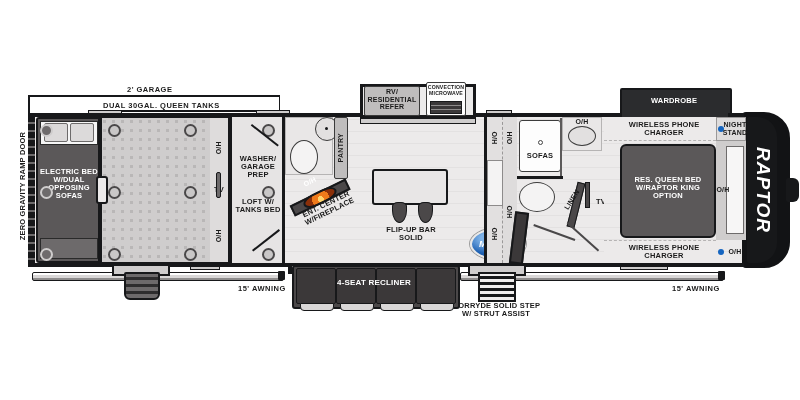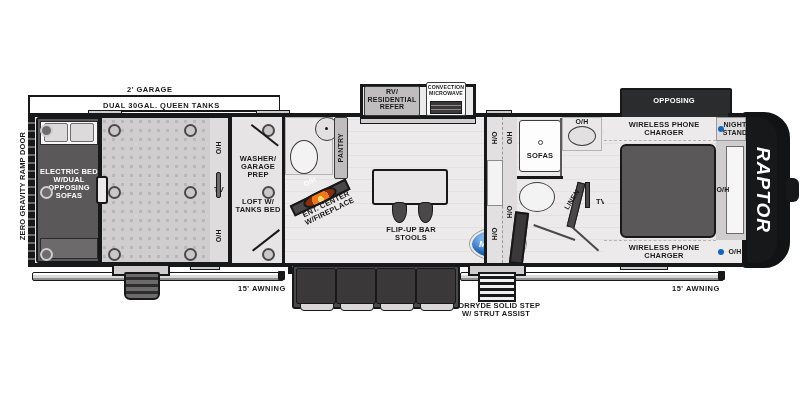--- a/index.html
+++ b/index.html
@@ -211,21 +211,21 @@
               background:repeating-linear-gradient(0deg,#3a3839 0 3px,#8d8b8b 3px 4px);
               border:1px solid #17181a;"></div>
   <div class="abs" style="left:360px;top:118px;width:116px;height:6px;background:#cfcdcd;border:1.5px solid #17181a;"></div>
 
   <div class="abs slablt" style="left:372px;top:169px;width:76px;height:36px;"></div>
   <div class="abs" style="left:392px;top:202px;width:15px;height:21px;background:#4b4849;
               border:1.5px solid #17181a;border-radius:40% 40% 50% 50%/20% 20% 60% 60%;"></div>
   <div class="abs" style="left:418px;top:202px;width:15px;height:21px;background:#4b4849;
               border:1.5px solid #17181a;border-radius:40% 40% 50% 50%/20% 20% 60% 60%;"></div>
   <div class="lbl" style="left:373px;top:226px;width:76px;font-size:7.5px;">FLIP-UP BAR
-STOOLS</div>
+SOLID</div>
 
   <div class="badge" style="left:470px;top:228px;">
     <i>MORryde</i>
   </div>
 
   <div class="abs wall" style="left:484px;top:114px;width:3px;height:152px;"></div>
   <div class="abs" style="left:487px;top:117px;width:16px;height:146px;background:#e2e0e0;
               border-right:1.5px dashed #9a9898;"></div>
   <div class="lbl rot90" style="left:479px;top:134px;width:32px;font-size:7px;">H/O</div>
   <div class="abs" style="left:487px;top:160px;width:16px;height:46px;background:#f4f3f3;border:1.5px solid #8d8b8b;"></div>
@@ -256,35 +256,38 @@
 
   <div class="abs" style="left:512px;top:212px;width:14px;height:52px;background:#3b3839;
               border:2px solid #17181a;transform:rotate(7deg);"></div>
   <div class="doorthin" style="left:534px;top:224px;width:44px;height:2px;transform:rotate(20deg);"></div>
   <div class="doorthin" style="left:568px;top:222px;width:42px;height:2px;transform:rotate(42deg);"></div>
 
   <div class="abs" style="left:604px;top:117px;width:138px;height:146px;
               background:repeating-linear-gradient(0deg,#eceaea 0 11px,#e3e1e1 11px 12px);"></div>
 
   <div class="slideout" style="left:620px;top:88px;width:108px;height:28px;"></div>
-  <div class="lbl dark" style="left:620px;top:97px;width:108px;font-size:7.5px;">OPPOSING</div>
+  <div class="lbl dark" style="left:620px;top:97px;width:108px;font-size:7.5px;">WARDROBE</div>
 
   <div class="abs" style="left:604px;top:117px;width:112px;height:24px;background:#eceaea;border-bottom:1px dashed #b6b4b4;"></div>
   <div class="lbl" style="left:612px;top:121px;width:104px;font-size:7.5px;">WIRELESS PHONE
 CHARGER</div>
   <div class="abs" style="left:604px;top:240px;width:112px;height:24px;background:#eceaea;border-top:1px dashed #b6b4b4;"></div>
   <div class="lbl" style="left:612px;top:244px;width:104px;font-size:7.5px;">WIRELESS PHONE
 CHARGER</div>
 
   <div class="abs" style="left:716px;top:117px;width:30px;height:24px;background:#dedcdc;border:1.5px solid #9a9898;"></div>
   <div class="bluedot" style="left:718px;top:126px;"></div>
   <div class="lbl" style="left:722px;top:121px;width:26px;font-size:7px;">NIGHT
 STAND</div>
 
   <div class="abs slab" style="left:620px;top:144px;width:96px;height:94px;border-radius:6px;"></div>
+  <div class="lbl dark" style="left:620px;top:176px;width:96px;font-size:7.5px;">RES. QUEEN BED
+W/RAPTOR KING
+OPTION</div>
 
   <div class="abs" style="left:716px;top:141px;width:30px;height:99px;background:#cfcdcd;"></div>
   <div class="abs" style="left:726px;top:146px;width:18px;height:88px;background:#f7f6f6;border:1.5px solid #6d6b6b;"></div>
   <div class="lbl" style="left:712px;top:186px;width:22px;font-size:7px;">O/H</div>
 
   <div class="bluedot" style="left:718px;top:249px;"></div>
   <div class="lbl" style="left:724px;top:248px;width:22px;font-size:7px;">O/H</div>
 
   <div class="abs" style="left:28px;top:263px;width:262px;height:4px;background:#17181a;"></div>
   <div class="abs" style="left:288px;top:263px;width:4px;height:10px;background:#17181a;"></div>
@@ -306,20 +309,21 @@
 
   <div class="steps" style="left:478px;top:272px;width:34px;height:26px;"></div>
   <div class="lbl" style="left:438px;top:302px;width:116px;font-size:7.5px;">MORRYDE SOLID STEP
 W/ STRUT ASSIST</div>
 
   <div class="recliner" style="left:292px;top:265px;width:164px;height:40px;"></div>
   <div class="recseat" style="left:296px;top:268px;width:38px;height:34px;"></div>
   <div class="recseat" style="left:336px;top:268px;width:38px;height:34px;"></div>
   <div class="recseat" style="left:376px;top:268px;width:38px;height:34px;"></div>
   <div class="recseat" style="left:416px;top:268px;width:38px;height:34px;"></div>
+  <div class="lbl dark" style="left:292px;top:279px;width:164px;font-size:8px;">4-SEAT RECLINER</div>
   <div class="recfoot" style="left:300px;top:303px;width:32px;height:6px;"></div>
   <div class="recfoot" style="left:340px;top:303px;width:32px;height:6px;"></div>
   <div class="recfoot" style="left:380px;top:303px;width:32px;height:6px;"></div>
   <div class="recfoot" style="left:420px;top:303px;width:32px;height:6px;"></div>
 
   <div class="abs" style="left:28px;top:113px;width:332px;height:4px;background:#17181a;"></div>
   <div class="abs" style="left:476px;top:113px;width:144px;height:4px;background:#17181a;"></div>
   <div class="abs" style="left:728px;top:113px;width:16px;height:4px;background:#17181a;"></div>
   <div class="abs" style="left:88px;top:110px;width:34px;height:4px;background:#cfcdcd;border:1px solid #17181a;"></div>
   <div class="abs" style="left:256px;top:110px;width:34px;height:4px;background:#cfcdcd;border:1px solid #17181a;"></div>

